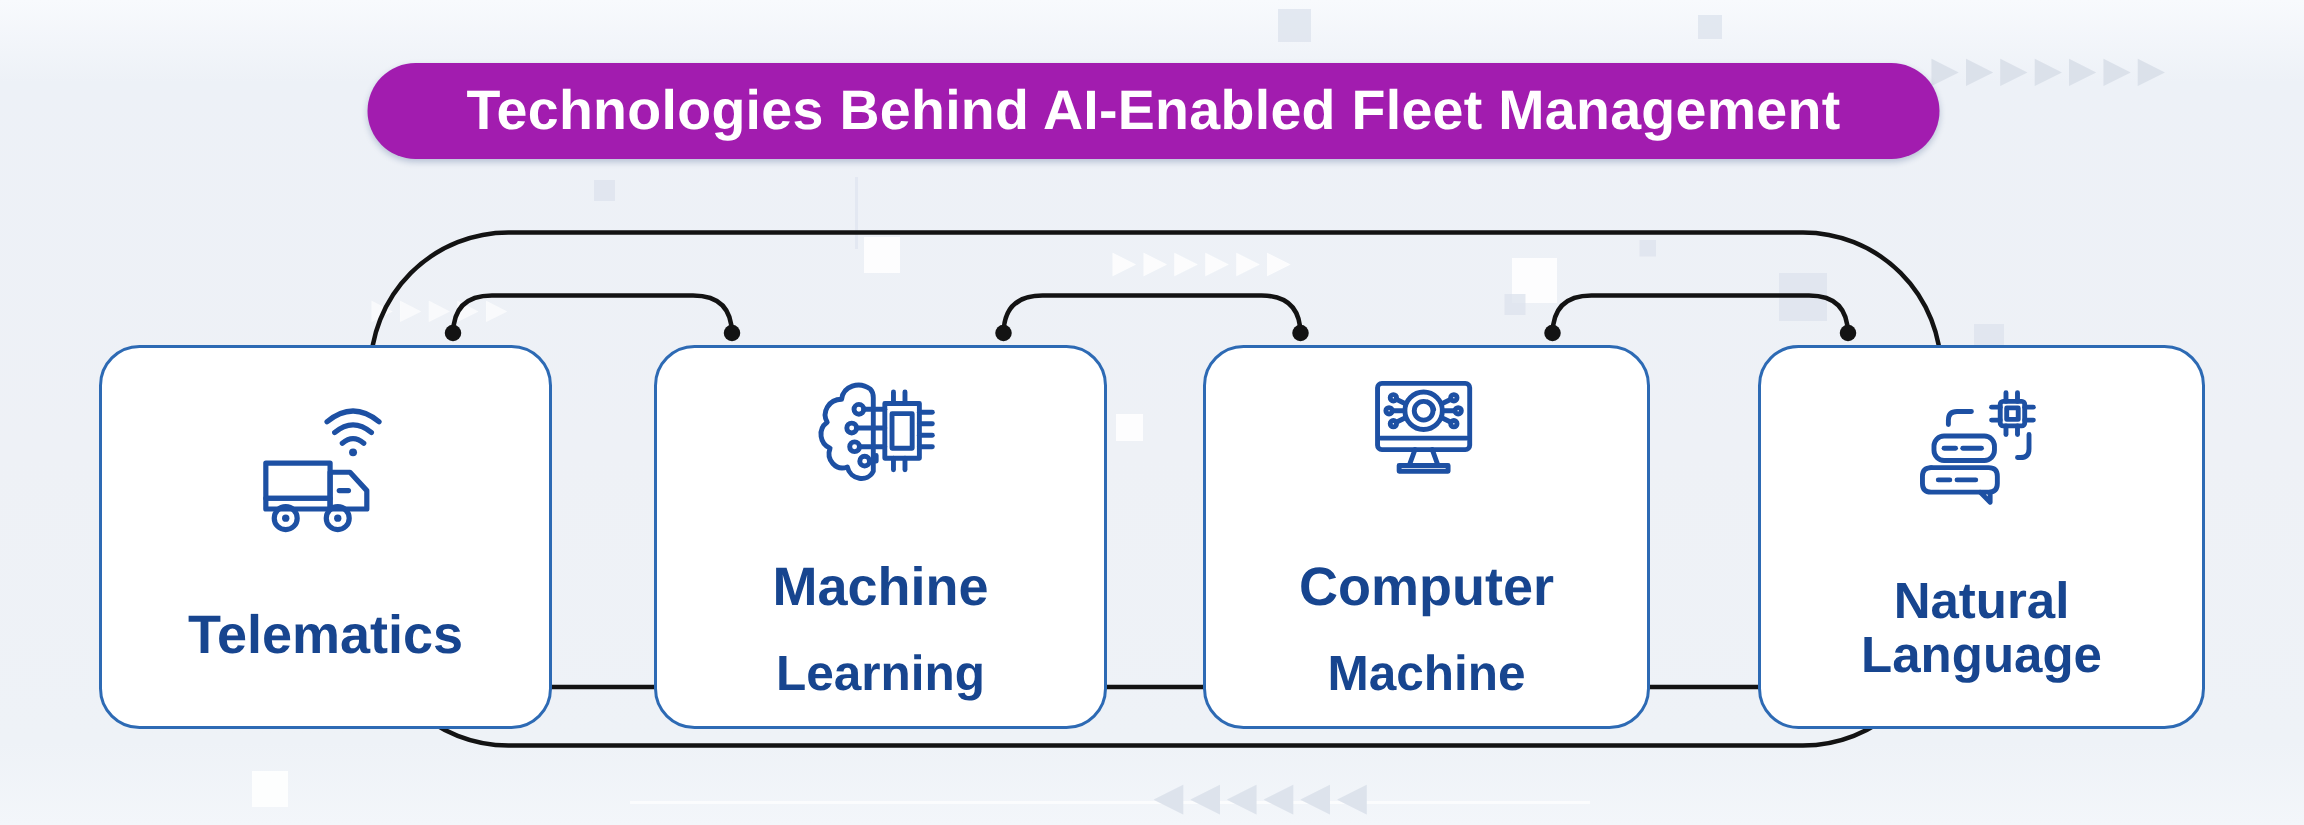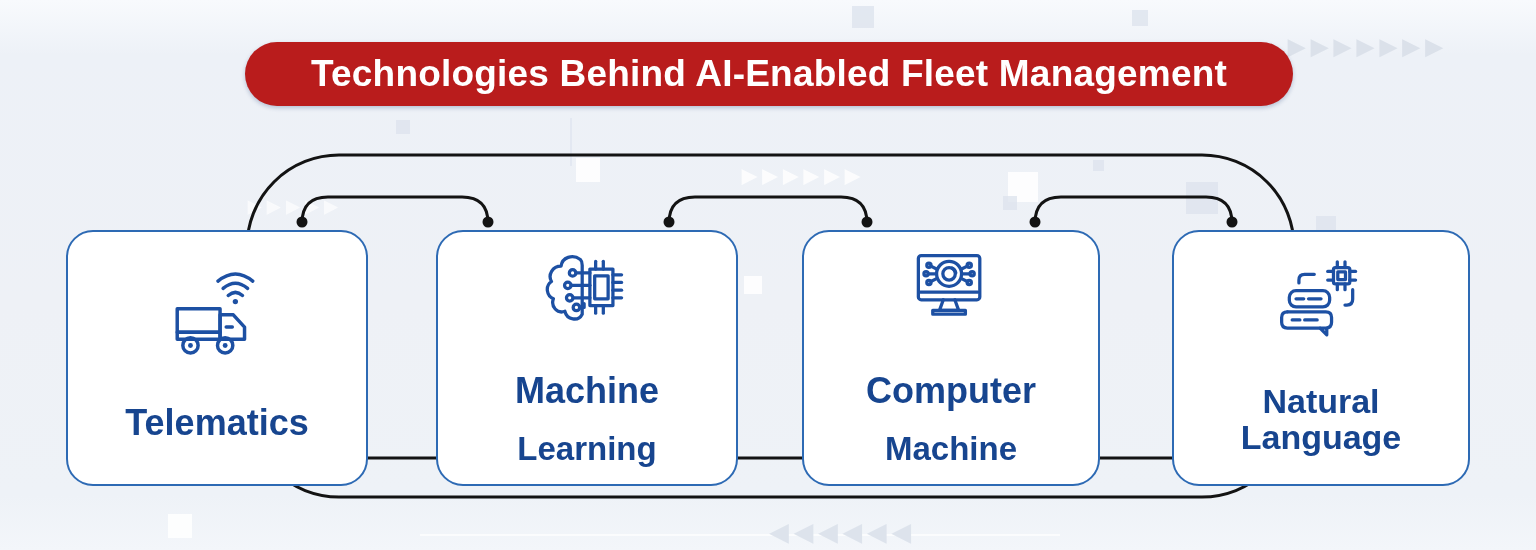--- a/index.html
+++ b/index.html
@@ -14,21 +14,21 @@
   .sq { position:absolute; background:#ffffff; opacity:.85; }
   .sq.blue { background:#dde4ee; opacity:.8; }
   .ln { position:absolute; background:#ffffff; opacity:.7; }
   .ln.blue { background:#dce3ee; opacity:.6; }
   .chev { position:absolute; color:#fff; letter-spacing:6px; font-weight:bold; line-height:1; user-select:none; }
   
   .connector-svg { position:absolute; left:0; top:0; z-index:1; }
   
   .banner {
     position:absolute; left:245px; top:42px; width:1048px; height:64px; z-index:3;
-    background:#b91c1c; border-radius:34px;
+    background:#a21caf; border-radius:34px;
     display:flex; align-items:center; justify-content:center;
     box-shadow:0 2px 4px rgba(20,50,110,.25);
   }
   .banner h1 { color:#ffffff; font-size:37px; font-weight:bold; letter-spacing:.2px; }
   
   .card {
     position:absolute; top:230px; height:256px; z-index:2;
     background:#ffffff; border:2px solid #2d6ab4; border-radius:27px;
     display:flex; flex-direction:column; align-items:center; justify-content:center;
     padding:14px 10px 16px 10px;

